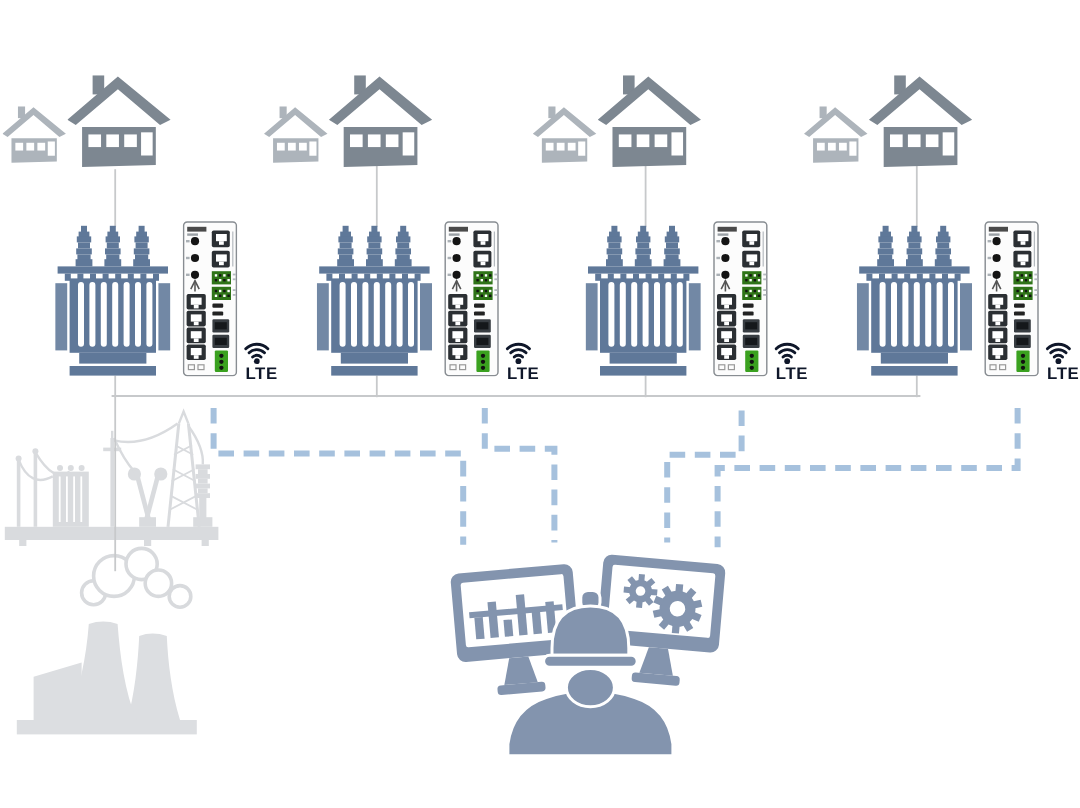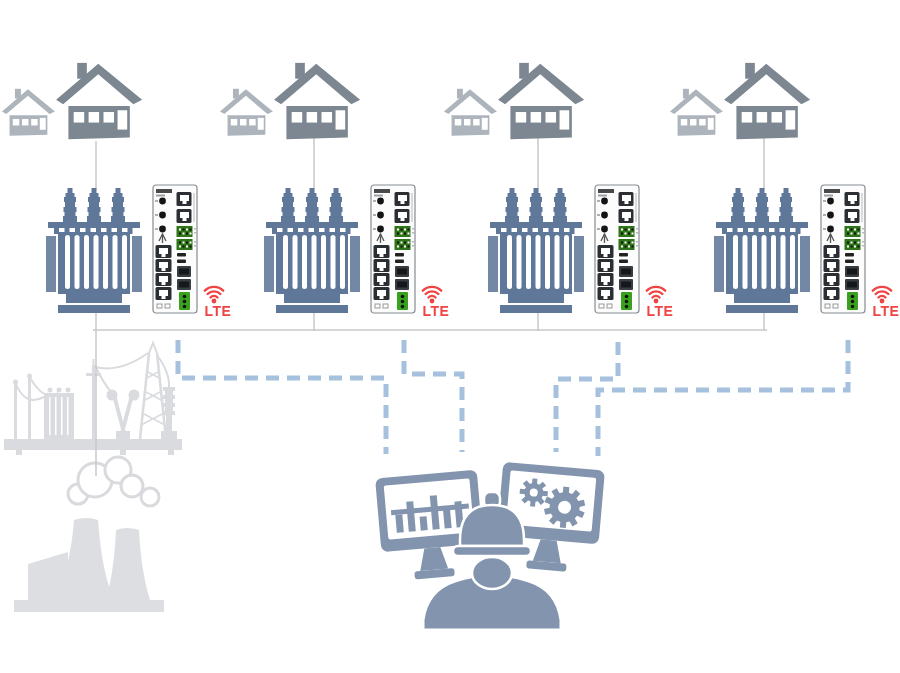--- a/index.html
+++ b/index.html
@@ -5,21 +5,21 @@
   html,body{margin:0;padding:0;background:#ffffff;}
   body{width:900px;height:673px;position:relative;overflow:hidden;
        font-family:"Liberation Sans", sans-serif;}
   .abs{position:absolute;}
   .unit{position:absolute;top:62px;width:236px;height:262px;}
   .u1{left:0px;} .u2{left:218px;} .u3{left:442px;} .u4{left:668px;}
   .house-sm{position:absolute;left:2px;top:26px;width:54px;height:49px;color:#adb4bb;}
   .house-lg{position:absolute;left:56px;top:0px;width:88px;height:79px;color:#7d8791;}
   .transformer{position:absolute;left:46px;top:126px;width:96px;height:126px;color:#5f7899;}
   .router{position:absolute;left:152px;top:122px;width:46px;height:130px;}
-  .lte{position:absolute;left:198px;top:218px;width:40px;text-align:center;color:#ef4444;}
+  .lte{position:absolute;left:198px;top:218px;width:40px;text-align:center;color:#0f172a;}
   .lte .wifi{display:block;margin:0 auto;width:34px;height:24px;}
   .lte .lte-text{font-size:14px;font-weight:600;letter-spacing:0.5px;line-height:14px;}
   #bg-art{z-index:1;} #lines-layer{z-index:2;} .unit{z-index:3;} #control-center{z-index:4;}
   svg{display:block;}
 </style>
 </head>
 <body>
 
 <svg width="0" height="0" style="position:absolute" aria-hidden="true">
   <defs>

